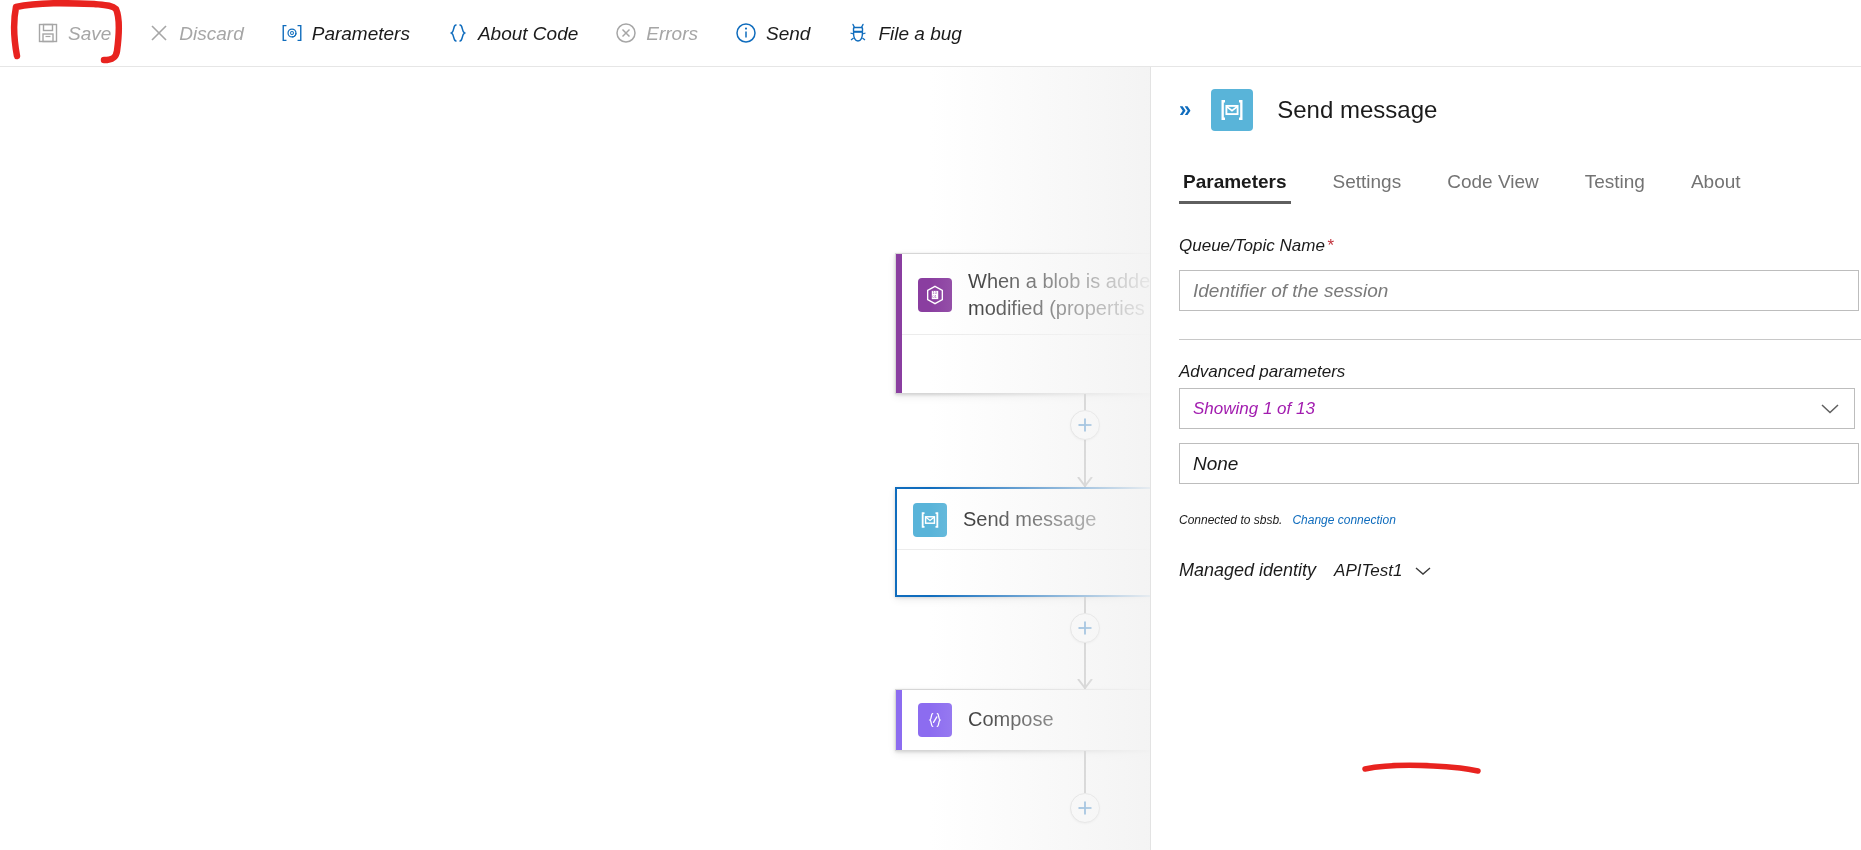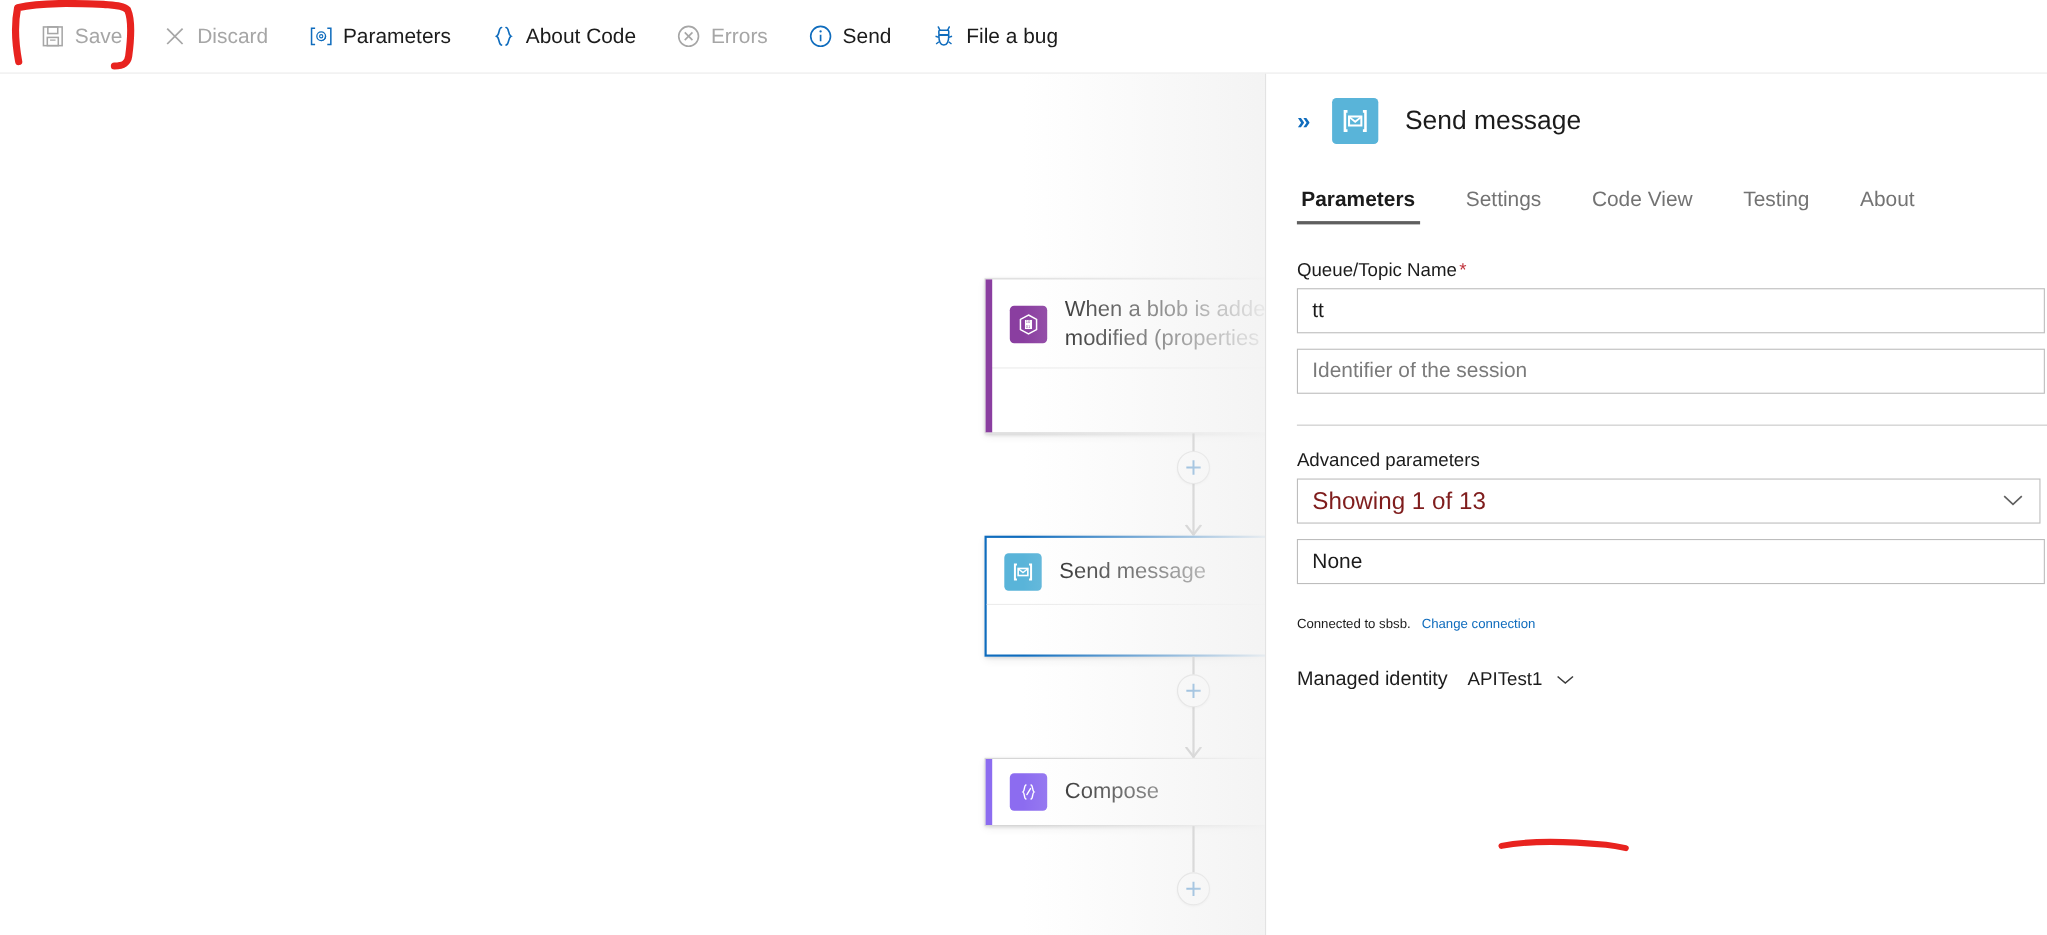--- a/index.html
+++ b/index.html
@@ -13,20 +13,21 @@
   }
   #root { position: relative; width: 1861px; height: 850px; background:#fff; }
 
   
   .toolbar {
     position: absolute; left: 0; top: 0; width: 1861px; height: 67px;
     display: flex; align-items: center;
     padding-left: 26px;
     background: #ffffff;
     border-bottom: 1px solid #e6e6e6;
+    font-style: italic;
   }
   .tb-item {
     display: flex; align-items: center;
     height: 44px; padding: 0 10px;
     margin-right: 16px;
     font-size: 19px; color: #1b1b1b; white-space: nowrap;
     cursor: pointer; user-select: none;
   }
   .tb-item.disabled { color: #a6a6a6; cursor: default; }
   .tb-item .tb-icon {
@@ -116,36 +117,36 @@
   .tab {
     font-size: 19px; color: #737373; padding: 0 4px 11px 4px;
     margin-right: 38px; cursor: pointer; position: relative; white-space: nowrap;
   }
   .tab.active { font-weight: bold; color: #1b1b1b; }
   .tab.active::after {
     content: ""; position: absolute; left: 0; right: 0; bottom: 0;
     height: 3px; background: #5f5f5f;
   }
 
-  .panel-body { padding: 32px 0 0 28px; }
+  .panel-body { padding: 32px 0 0 28px; font-style: italic; }
   .field { margin-bottom: 9px; }
   .field-label {
     font-size: 17px; color: #1b1b1b; margin-bottom: 6px; display: block;
   }
   .req { color: #c0313a; margin-left: 2px; }
   .ctrl {
     width: 680px; height: 41px;
     border: 1px solid #bdbdbd; background: #fff;
     display: flex; align-items: center;
     padding: 0 14px 0 13px;
     font-size: 19px; color: #1b1b1b;
   }
   .ctrl.placeholder { color: #7a7a7a; }
   .ctrl.select { justify-content: space-between; cursor: pointer; }
-  .ctrl.select .sel-text { color: #7f1d1d; font-size: 22px; }
+  .ctrl.select .sel-text { color: #a21caf; font-size: 17px; }
   .divider {
     width: 682px; height: 1px; background: #c8c8c8;
     margin: 28px 0 22px 0;
   }
   .row-conn {
     display: flex; align-items: baseline;
     font-size: 12px; color: #1b1b1b; margin: 29px 0 0 0;
   }
   .link { color: #0f6cbd; cursor: pointer; margin-left: 10px; }
   .row-mi {
@@ -365,21 +366,20 @@
       <div class="tab">Testing</div>
       <div class="tab">About</div>
     </div>
 
     <div class="panel-body">
 
       <div class="field">
         <span class="field-label">
           <span>Queue/Topic Name</span><span class="req">*</span>
         </span>
-        <div class="ctrl">tt</div>
       </div>
 
       <div class="field" style="margin-top:14px;">
         <div class="ctrl placeholder">Identifier of the session</div>
       </div>
 
       <div class="divider"></div>
 
       <div class="field">
         <span class="field-label">Advanced parameters</span>

